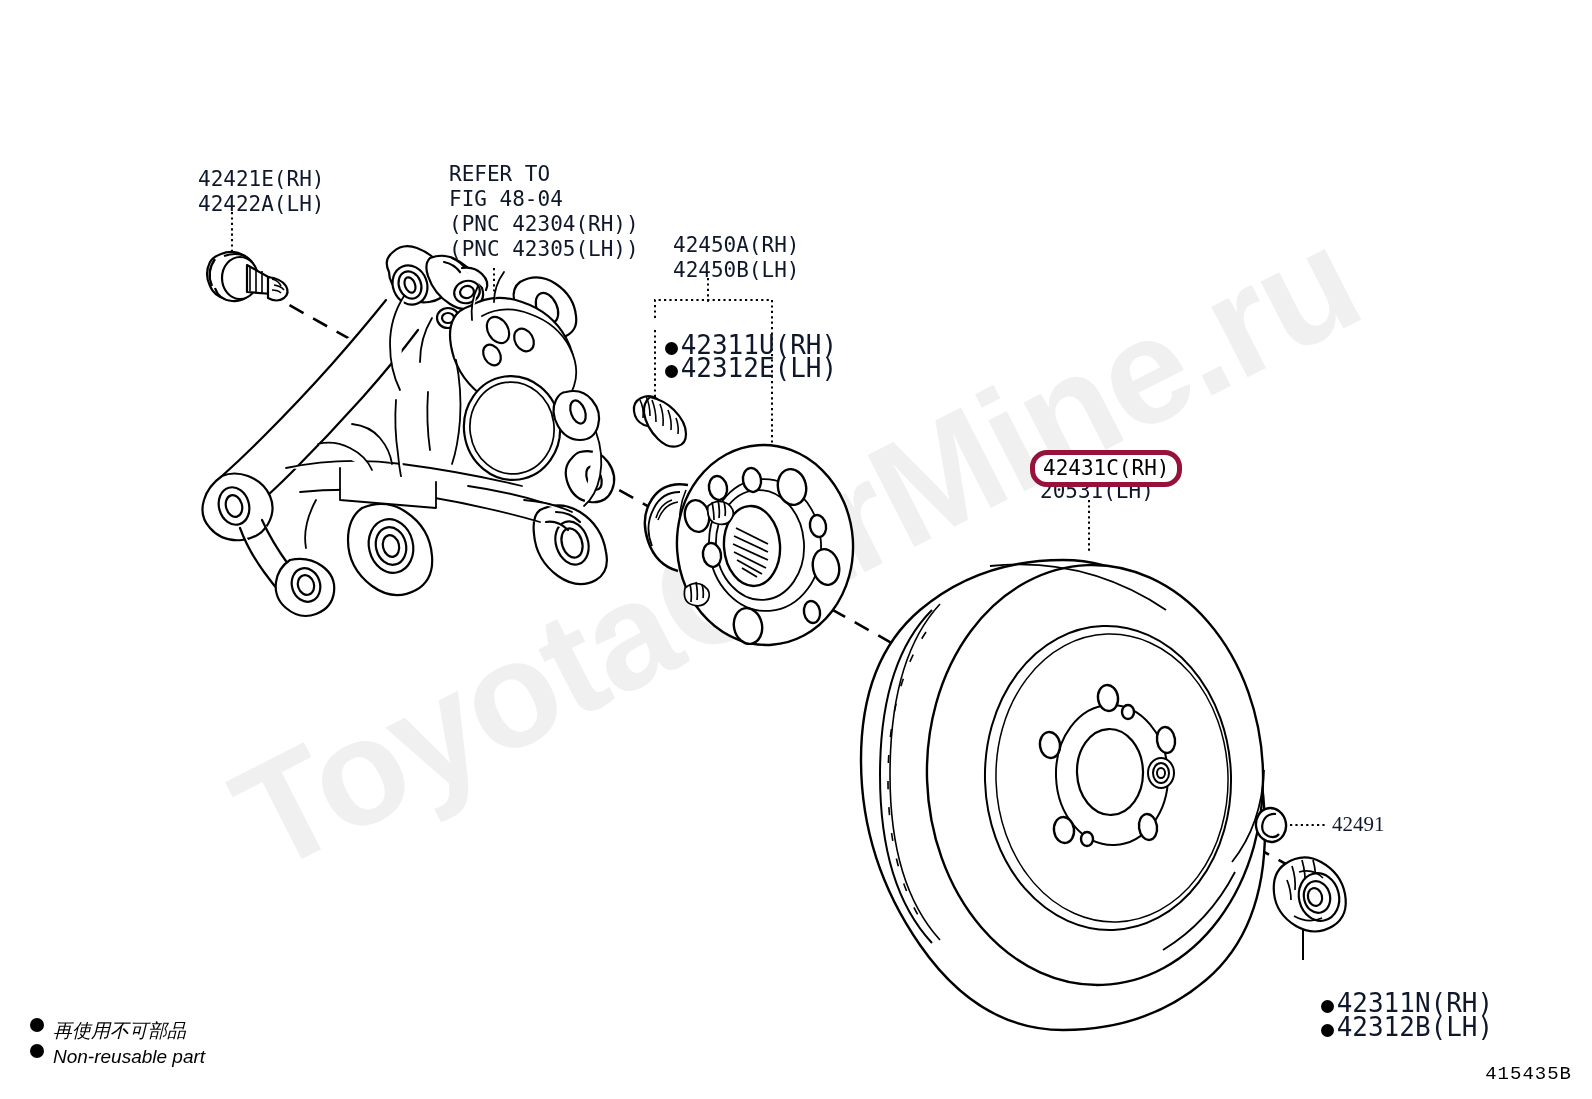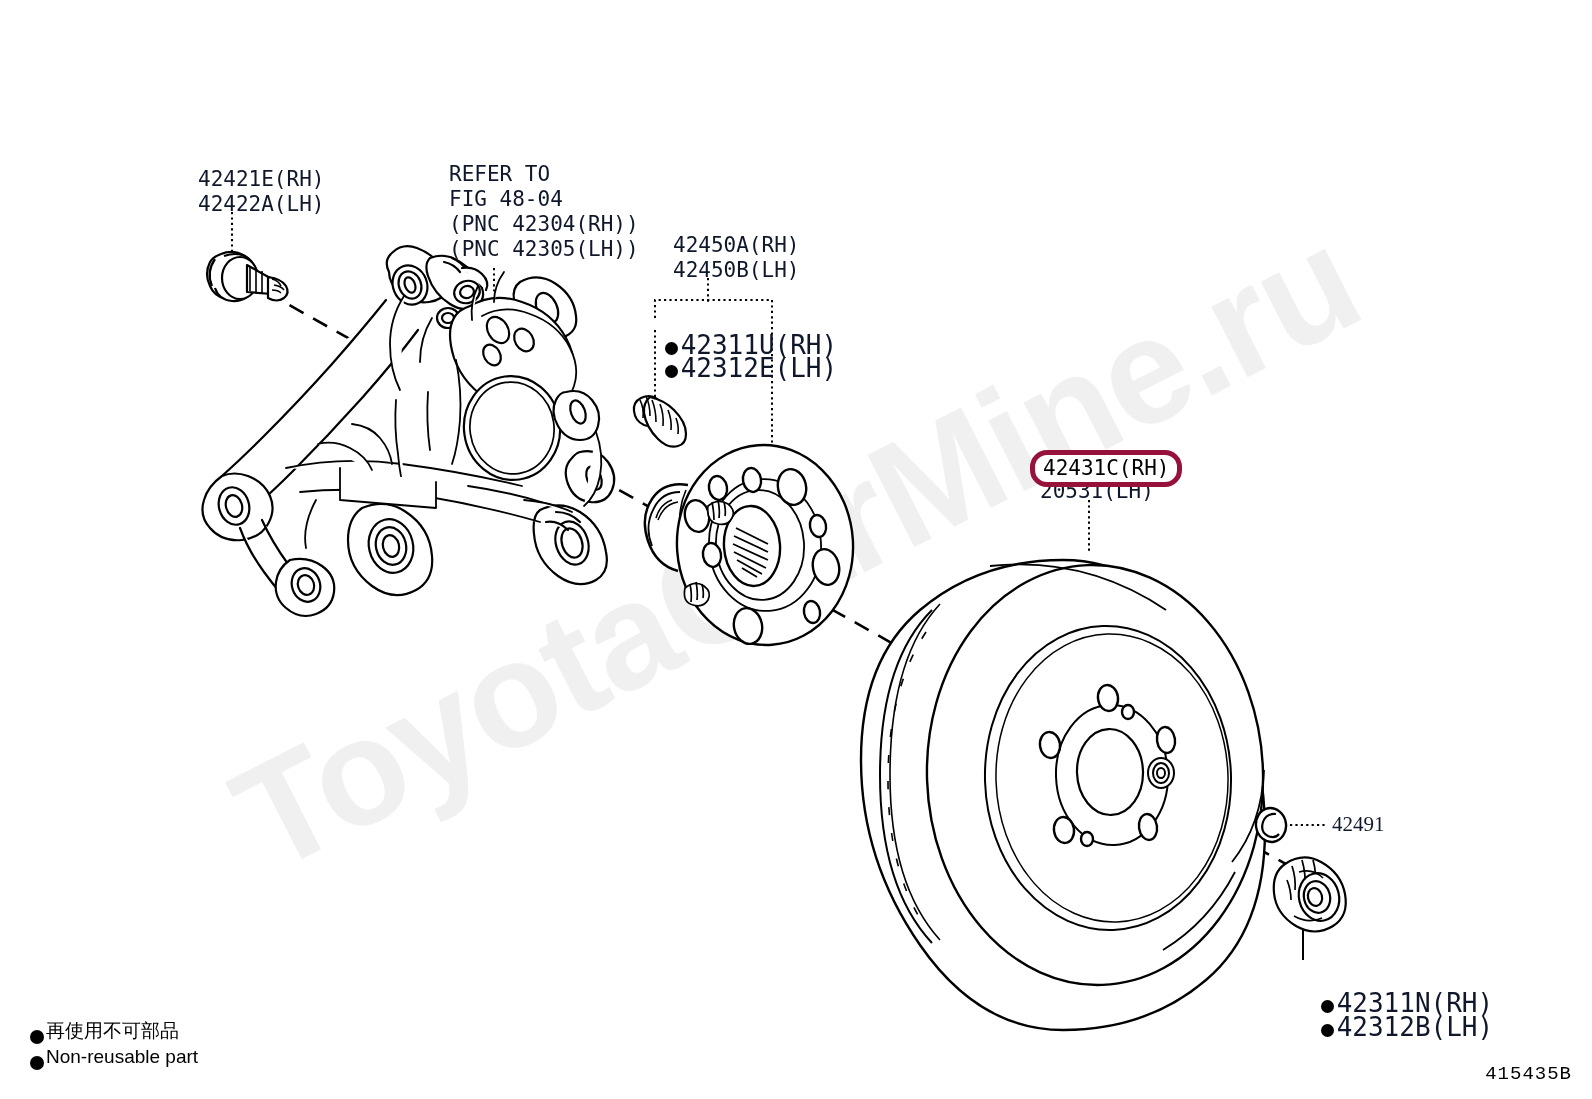--- a/index.html
+++ b/index.html
@@ -39,21 +39,21 @@
     border:5px solid #96123a;background:#ffffff;
     padding:1px 8px 2px 8px;
     font-family:"DejaVu Sans Mono","Liberation Mono",monospace;
     font-size:21px;line-height:24px;color:#000;white-space:pre;
   }
   .legend{
     position:absolute;left:30px;top:1018px;z-index:6;
     font-family:"Liberation Sans","DejaVu Sans",sans-serif;
     font-size:19px;color:#000;line-height:26px;
   }
-  .legend .row{display:flex;align-items:flex-end;gap:2px;}
+  .legend .row{display:flex;align-items:flex-start;gap:9px;font-style:italic;}
   .legend .dot{width:14px;height:14px;border-radius:50%;background:#000;flex:0 0 auto;}
   .figcode{
     position:absolute;right:20px;bottom:14px;z-index:6;
     font-family:Liberation Mono, monospace;
     font-size:19px;color:#000;letter-spacing:1px;
   }
 </style>
 </head>
 <body>
 

